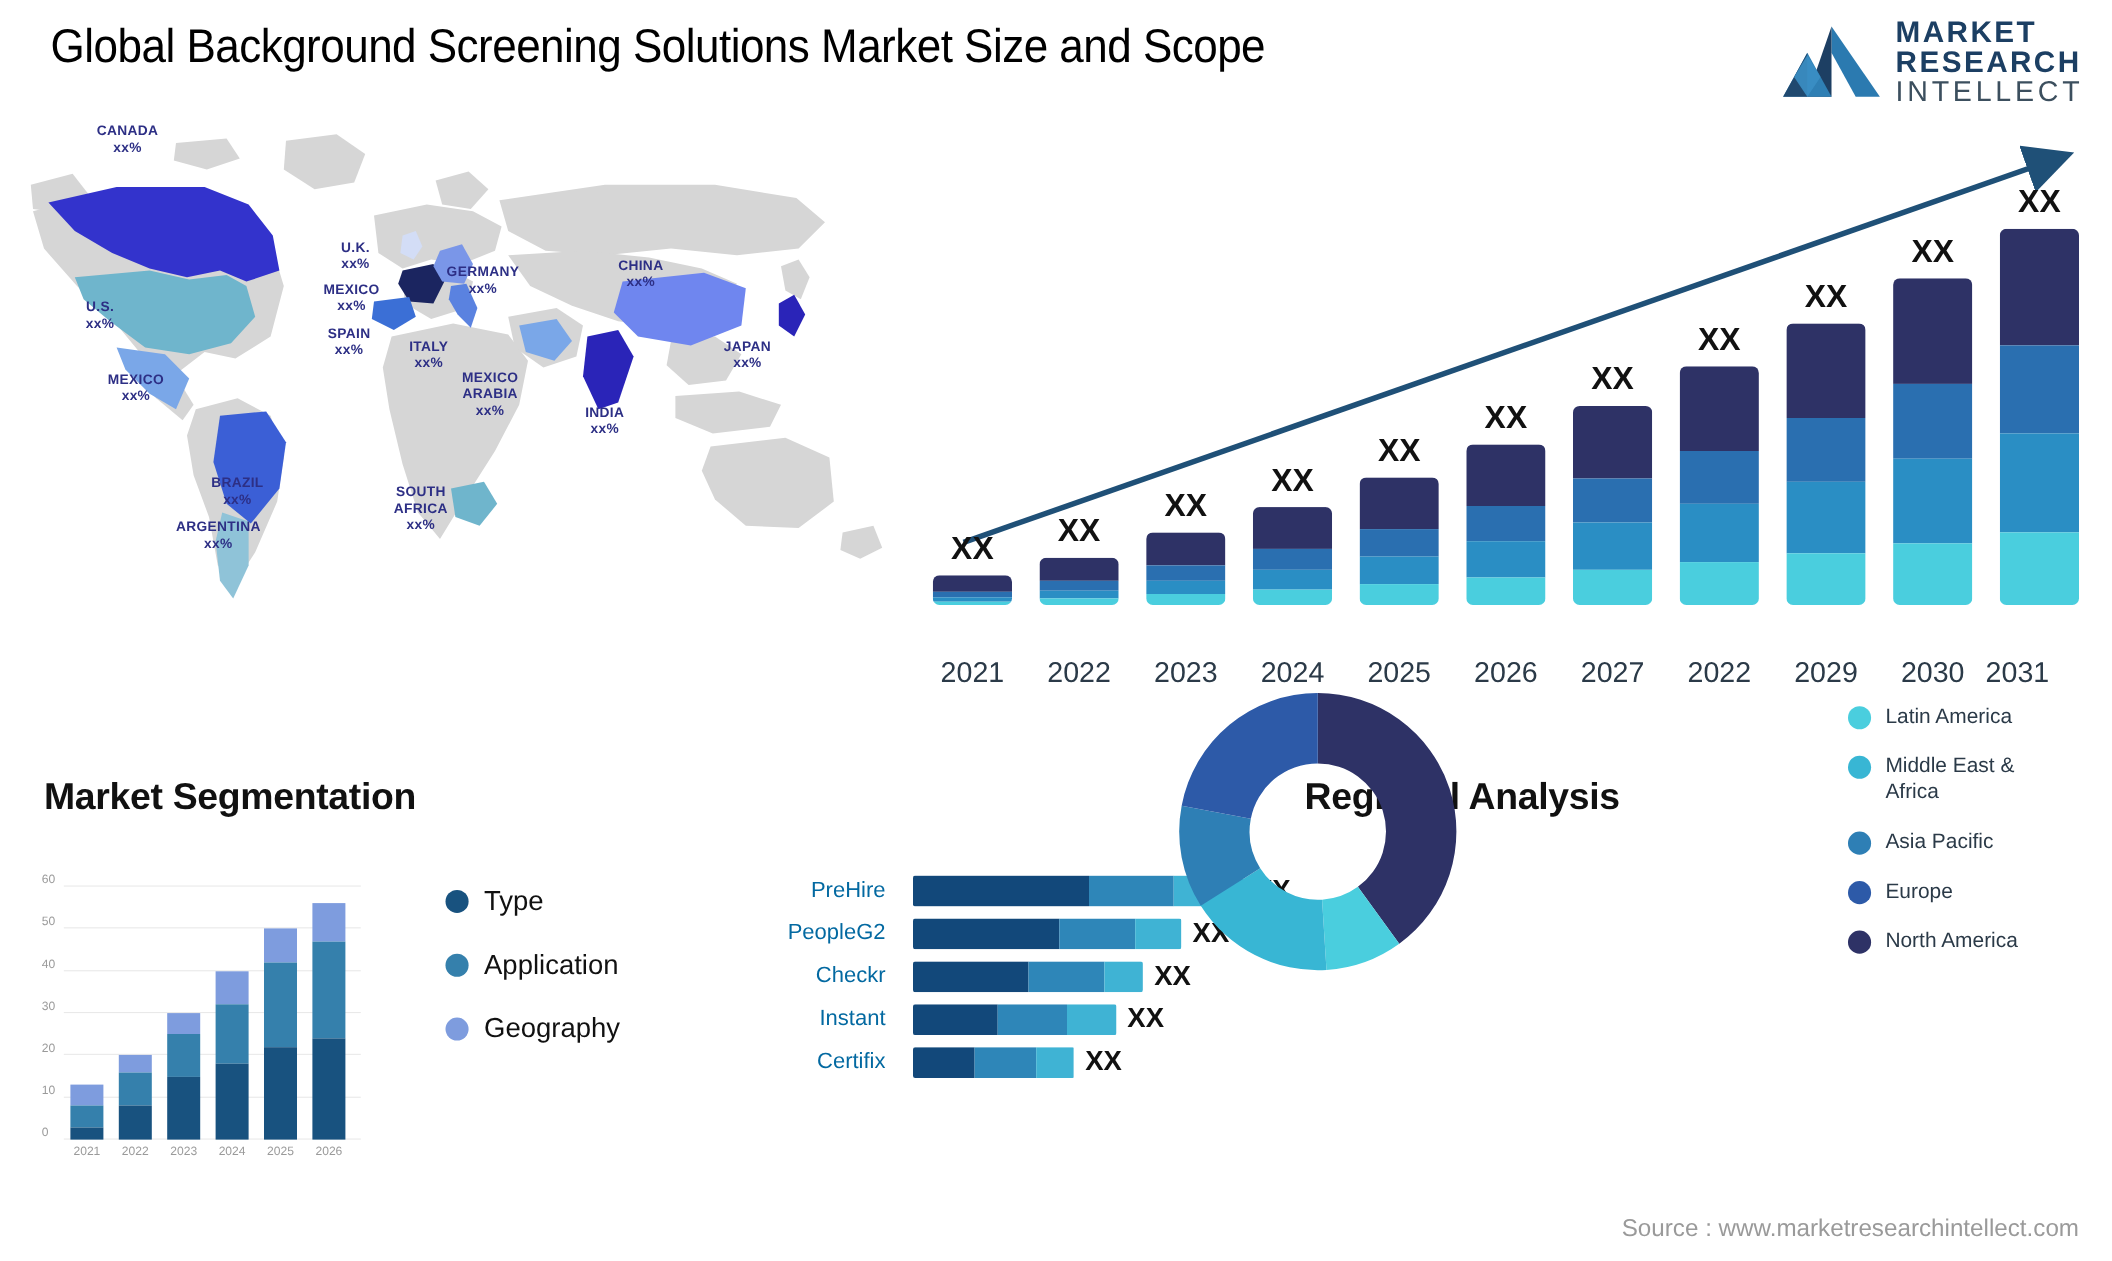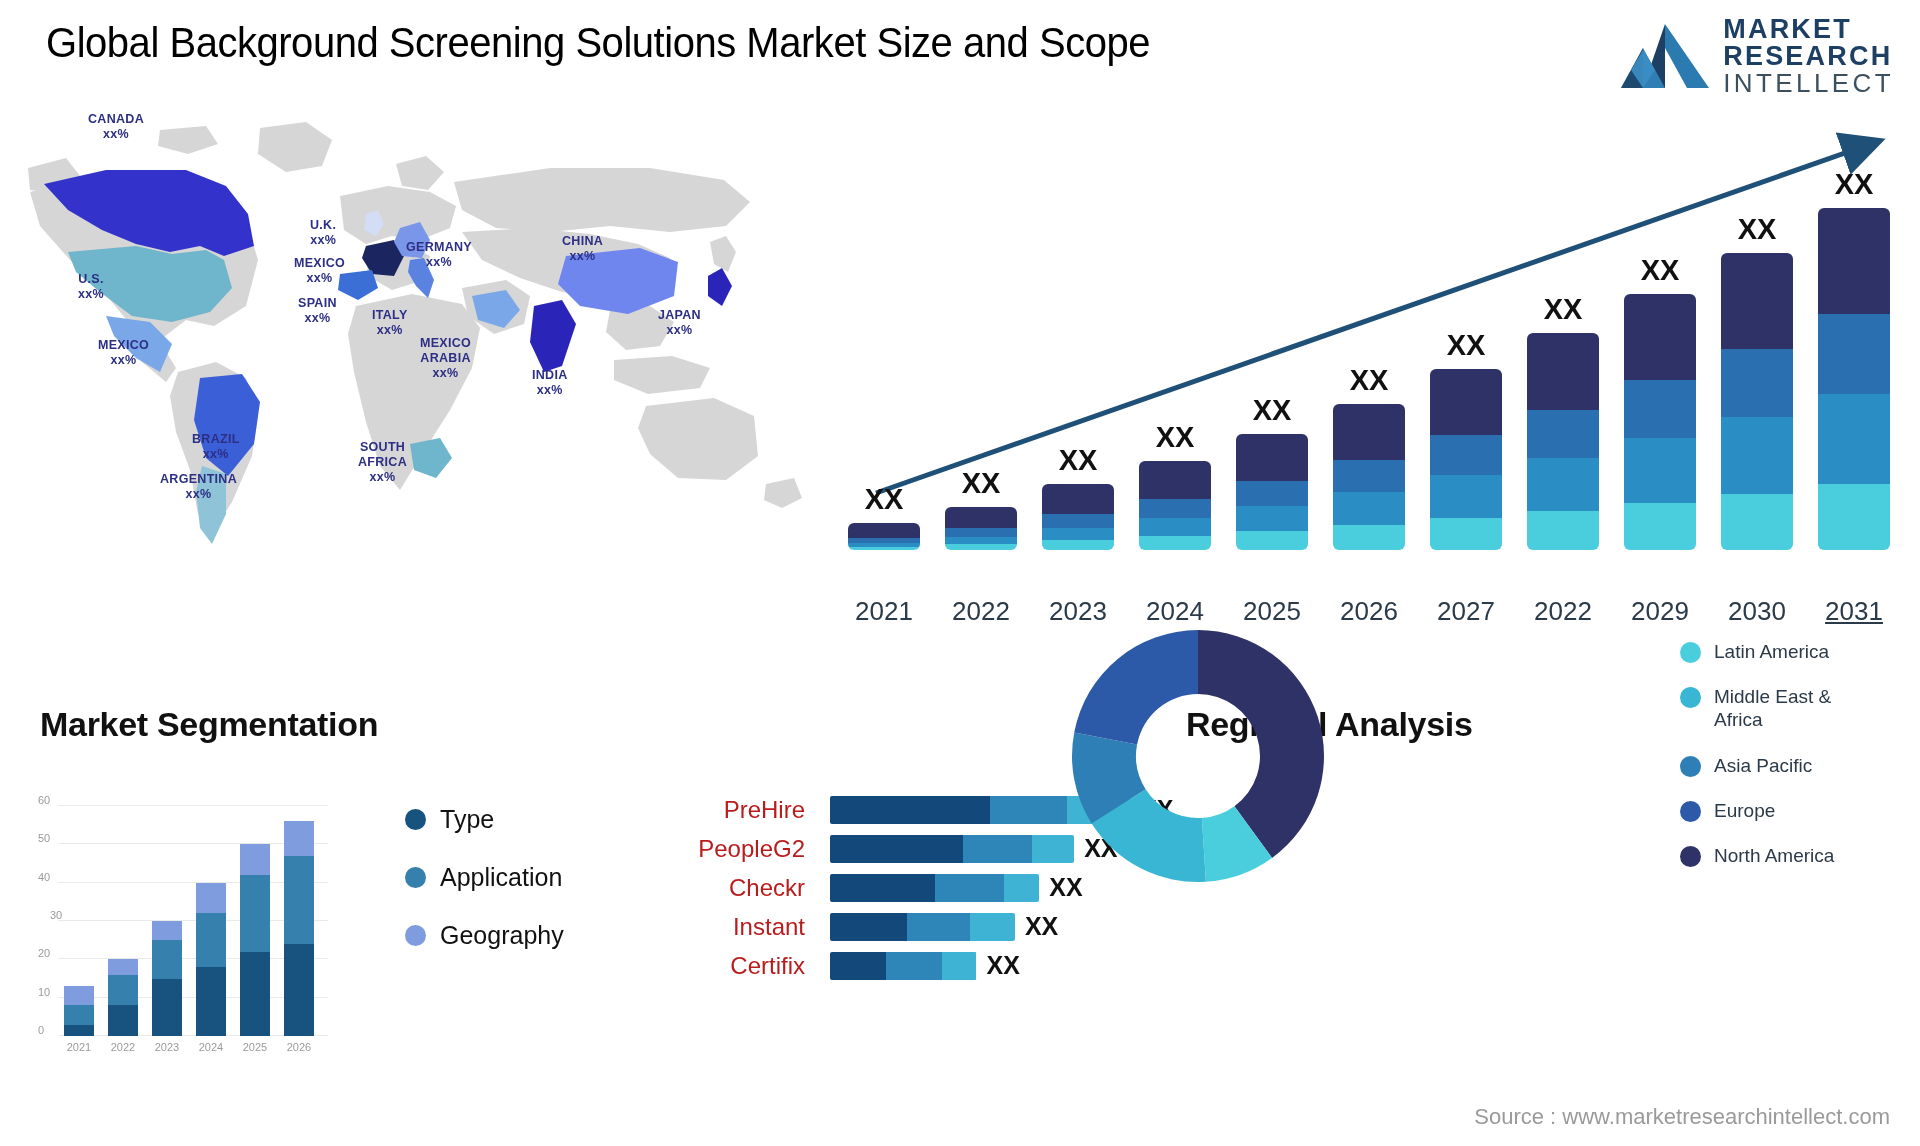--- a/index.html
+++ b/index.html
@@ -84,21 +84,21 @@
   .seg-legend { position: absolute; left: 405px; top: 805px; }
   .seg-legend-row { display: flex; align-items: center; gap: 14px; margin-bottom: 29px; }
   .seg-dot { width: 21px; height: 21px; border-radius: 50%; flex: none; }
   .seg-legend-txt { font-size: 25px; color: #111; }
 
   
   .kp-wrap { position: absolute; left: 600px; top: 790px; width: 460px; }
   .kp-row { position: relative; height: 39px; display: flex; align-items: center; }
   .kp-name {
     position: absolute; left: 0; width: 205px; text-align: right;
-    font-size: 24px; color: #b91c1c;
+    font-size: 20px; color: #0369a1;
   }
   .kp-bar {
     position: absolute; left: 230px; height: 28px;
     display: flex; border-radius: 2px; overflow: hidden;
   }
   .kp-seg { height: 100%; }
   .kp-xx {
     position: absolute; font-size: 25px; font-weight: 700; color: #111;
     font-family: "Liberation Sans Narrow","Liberation Sans",sans-serif;
   }
@@ -371,35 +371,35 @@
       <div class="year-lbl" style="left: -1px;">2021</div>
       <div class="year-lbl" style="left: 96px;">2022</div>
       <div class="year-lbl" style="left: 193px;">2023</div>
       <div class="year-lbl" style="left: 290px;">2024</div>
       <div class="year-lbl" style="left: 387px;">2025</div>
       <div class="year-lbl" style="left: 484px;">2026</div>
       <div class="year-lbl" style="left: 581px;">2027</div>
       <div class="year-lbl" style="left: 678px;">2022</div>
       <div class="year-lbl" style="left: 775px;">2029</div>
       <div class="year-lbl" style="left: 872px;">2030</div>
-      <div class="year-lbl" style="left: 969px; text-decoration: underline;">2031</div>
+      <div class="year-lbl" style="left: 949px;">2031</div>
     </div>
 
   <div class="sec-title" style="left:40px; top:705px;">Market Segmentation</div>
   <div class="sec-title" style="left:1186px; top:705px;">Regional Analysis</div>
 
   <div class="seg-wrap">
       <div class="seg-grid" style="bottom: 230px; left: 20px;"></div>
       <div class="seg-axis-lbl" style="left: 0px; right: auto; position: absolute; bottom: 224px;">60</div>
       <div class="seg-grid" style="bottom: 191.667px; left: 20px;"></div>
       <div class="seg-axis-lbl" style="left: 0px; right: auto; position: absolute; bottom: 185.667px;">50</div>
       <div class="seg-grid" style="bottom: 153.333px; left: 20px;"></div>
       <div class="seg-axis-lbl" style="left: 0px; right: auto; position: absolute; bottom: 147.333px;">40</div>
       <div class="seg-grid" style="bottom: 115px; left: 20px;"></div>
-      <div class="seg-axis-lbl" style="left: 12px; right: auto; position: absolute; bottom: 109px;">30</div>
+      <div class="seg-axis-lbl" style="left: 0px; right: auto; position: absolute; bottom: 109px;">30</div>
       <div class="seg-grid" style="bottom: 76.6667px; left: 20px;"></div>
       <div class="seg-axis-lbl" style="left: 0px; right: auto; position: absolute; bottom: 70.6667px;">20</div>
       <div class="seg-grid" style="bottom: 38.3333px; left: 20px;"></div>
       <div class="seg-axis-lbl" style="left: 0px; right: auto; position: absolute; bottom: 32.3333px;">10</div>
       <div class="seg-grid" style="bottom: 0px; left: 20px;"></div>
       <div class="seg-axis-lbl" style="left: 0px; right: auto; position: absolute; bottom: -6px;">0</div>
       <div class="seg-col" style="left: 26px;">
         <div class="seg-seg" style="height: 19.1667px; background: rgb(126, 156, 222);"></div>
         <div class="seg-seg" style="height: 19.1667px; background: rgb(53, 128, 172);"></div>
         <div class="seg-seg" style="height: 11.5px; background: rgb(24, 82, 127);"></div>

